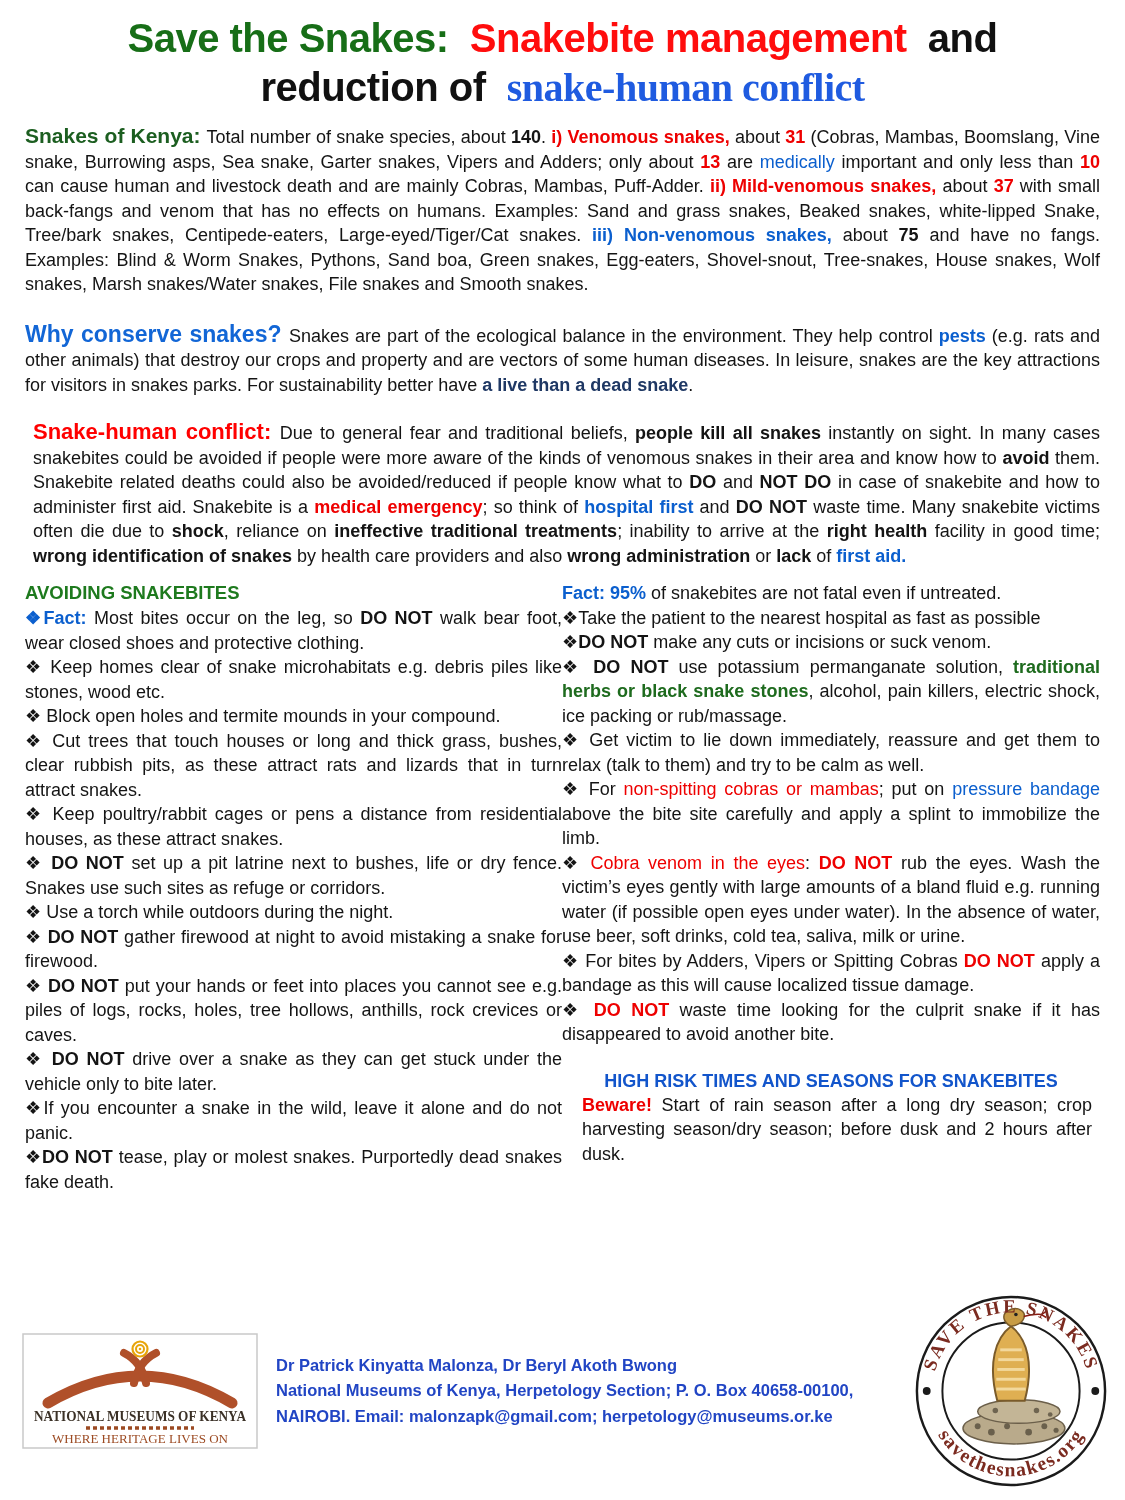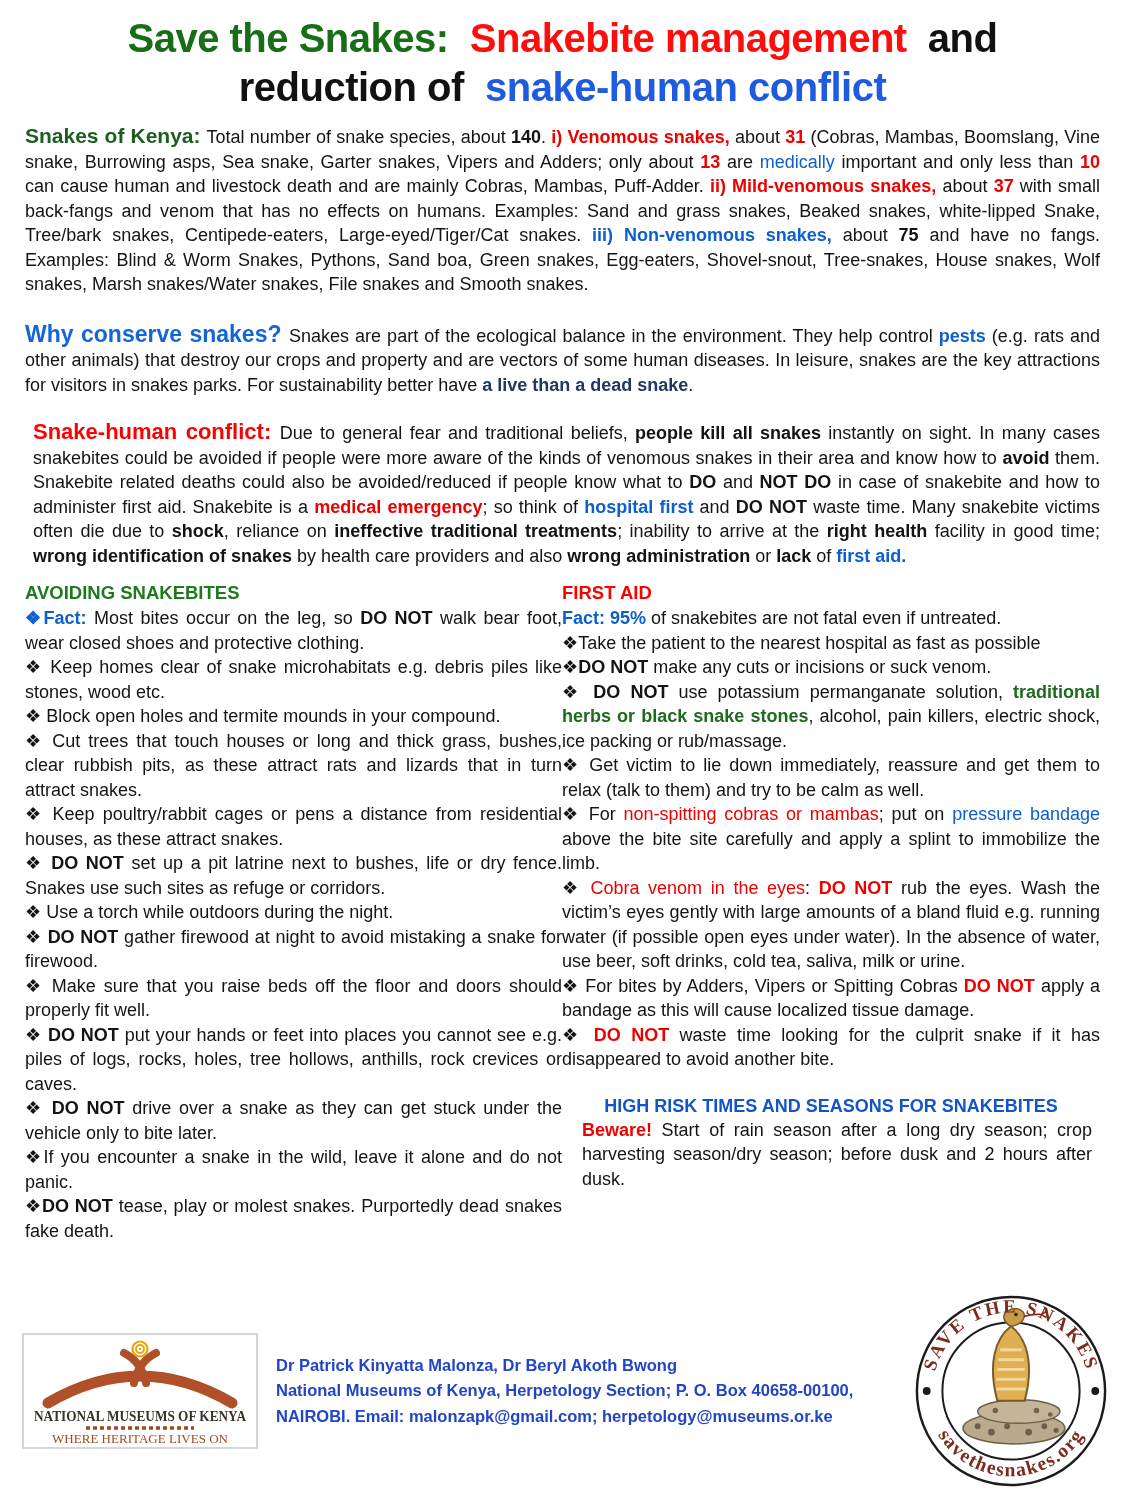--- a/index.html
+++ b/index.html
@@ -8,21 +8,21 @@
     font-family:"Liberation Sans",sans-serif;color:#141414;
     overflow:hidden;
   }
   .page{position:relative;width:1125px;height:1500px;box-sizing:border-box;padding:10px 25px 0 25px;overflow:hidden;}
 
   
   .title{text-align:center;font-weight:700;font-size:40px;line-height:49px;letter-spacing:-0.5px;margin-top:4px;}
   .title div{white-space:pre-wrap;}
   .title .green{color:#176e17;}
   .title .red{color:#ff0d0d;}
-  .title .blue{color:#1f5be0;}
+  .title .blue{color:#1f5be0;font-family:Liberation Serif, serif;}
   .title .black{color:#111111;}
 
   
   .para{font-size:18px;line-height:24.5px;text-align:justify;margin:12px 0 0 0;}
   .mt26{margin-top:25px;}
   .mt24{margin-top:23px;}
   .indent{padding-left:8px;}
 
   
   .b{font-weight:700;}
@@ -76,29 +76,27 @@
     <div class="col-left">
       <div class="col-h green-h">AVOIDING SNAKEBITES</div>
       <p class="bullet"><span class="blueb">❖Fact:</span><span> Most bites occur on the leg, so </span><span class="b">DO NOT</span><span> walk bear foot, wear closed shoes and protective clothing.</span></p>
       <p class="bullet"><span>❖ Keep homes clear of snake microhabitats e.g. debris piles like stones, wood etc.</span></p>
       <p class="bullet"><span>❖ Block open holes and termite mounds in your compound.</span></p>
       <p class="bullet"><span>❖ Cut trees that touch houses or long and thick grass, bushes, clear rubbish pits, as these attract rats and lizards that in turn attract snakes.</span></p>
       <p class="bullet"><span>❖ Keep poultry/rabbit cages or pens a distance from residential houses, as these attract snakes.</span></p>
       <p class="bullet"><span>❖ </span><span class="b">DO NOT</span><span> set up a pit latrine next to bushes, life or dry fence. Snakes use such sites as refuge or corridors.</span></p>
       <p class="bullet"><span>❖ Use a torch while outdoors during the night.</span></p>
       <p class="bullet"><span>❖ </span><span class="b">DO NOT</span><span> gather firewood at night to avoid mistaking a snake for firewood.</span></p>
-      <p class="bullet"><span>❖ Make sure that you raise beds off the floor and doors should properly fit well.</span></p>
       <p class="bullet"><span>❖ </span><span class="b">DO NOT</span><span> put your hands or feet into places you cannot see e.g. piles of logs, rocks, holes, tree hollows, anthills, rock crevices or caves.</span></p>
       <p class="bullet"><span>❖ </span><span class="b">DO NOT</span><span> drive over a snake as they can get  stuck under the vehicle only to bite later.</span></p>
       <p class="bullet"><span>❖If you encounter a snake in the wild, leave it alone  and do not panic.</span></p>
       <p class="bullet"><span>❖</span><span class="b">DO NOT</span><span> tease, play or molest snakes. Purportedly dead snakes fake death.</span></p>
     </div>
 
     <div class="col-right">
-      <div class="col-h red-h">FIRST AID</div>
       <p class="bullet"><span class="blueb">Fact: 95%</span><span> of snakebites are not fatal even if untreated.</span></p>
       <p class="bullet"><span>❖Take the patient to the   nearest hospital as fast as possible</span></p>
       <p class="bullet"><span>❖</span><span class="b">DO NOT</span><span> make any cuts or incisions or suck venom.</span></p>
       <p class="bullet"><span>❖ </span><span class="b">DO NOT</span><span> use potassium permanganate solution, </span><span class="greenb">traditional herbs or black snake stones</span><span>, alcohol, pain killers, electric shock, ice packing or rub/massage.</span></p>
       <p class="bullet"><span>❖ Get victim to lie down immediately, reassure and get them to relax (talk to them) and try to be calm as well.</span></p>
       <p class="bullet"><span>❖ For </span><span class="red">non-spitting cobras or mambas</span><span>; put on </span><span class="blue">pressure bandage</span><span> above the bite site carefully and apply a splint to immobilize the limb.</span></p>
       <p class="bullet"><span>❖ </span><span class="red">Cobra venom in the eyes</span><span>:  </span><span class="redb">DO NOT</span><span> rub the eyes. Wash the victim’s eyes gently with large amounts of a bland fluid e.g. running water (if possible open eyes under water). In the absence of water, use beer, soft drinks, cold tea, saliva, milk or urine.</span></p>
       <p class="bullet"><span>❖ For bites by Adders, Vipers or Spitting Cobras </span><span class="redb">DO NOT</span><span> apply a bandage as this will cause localized tissue damage.</span></p>
       <p class="bullet"><span>❖ </span><span class="redb">DO NOT</span><span> waste time looking for the culprit snake if it has disappeared to avoid another bite.</span></p>
 

